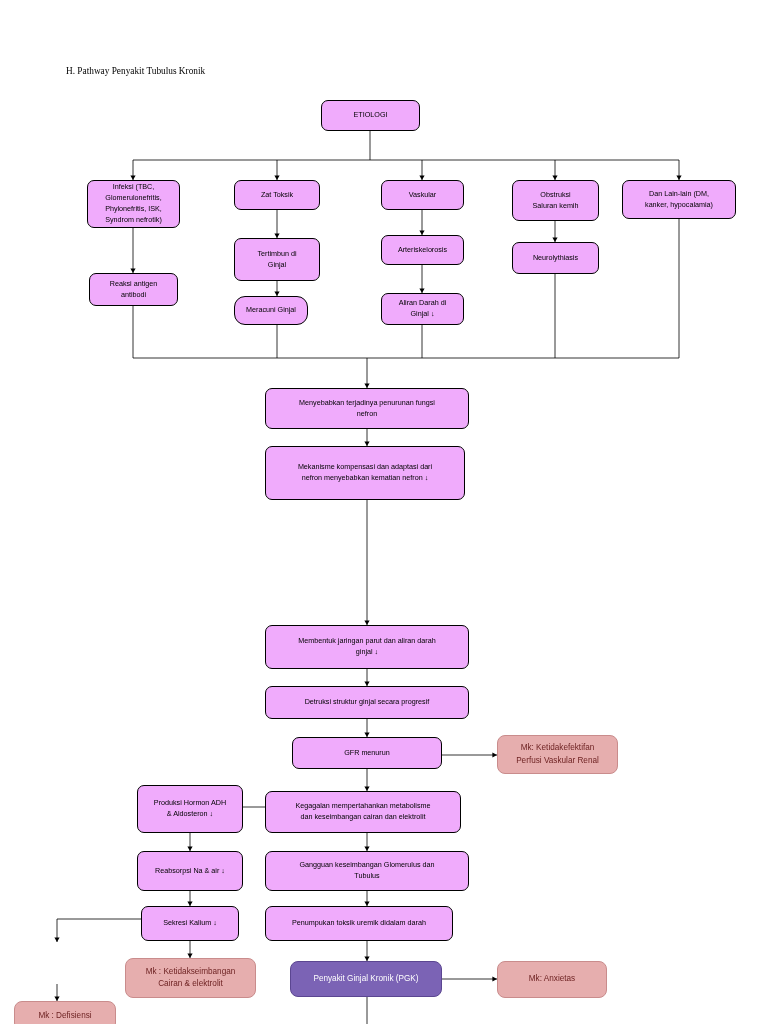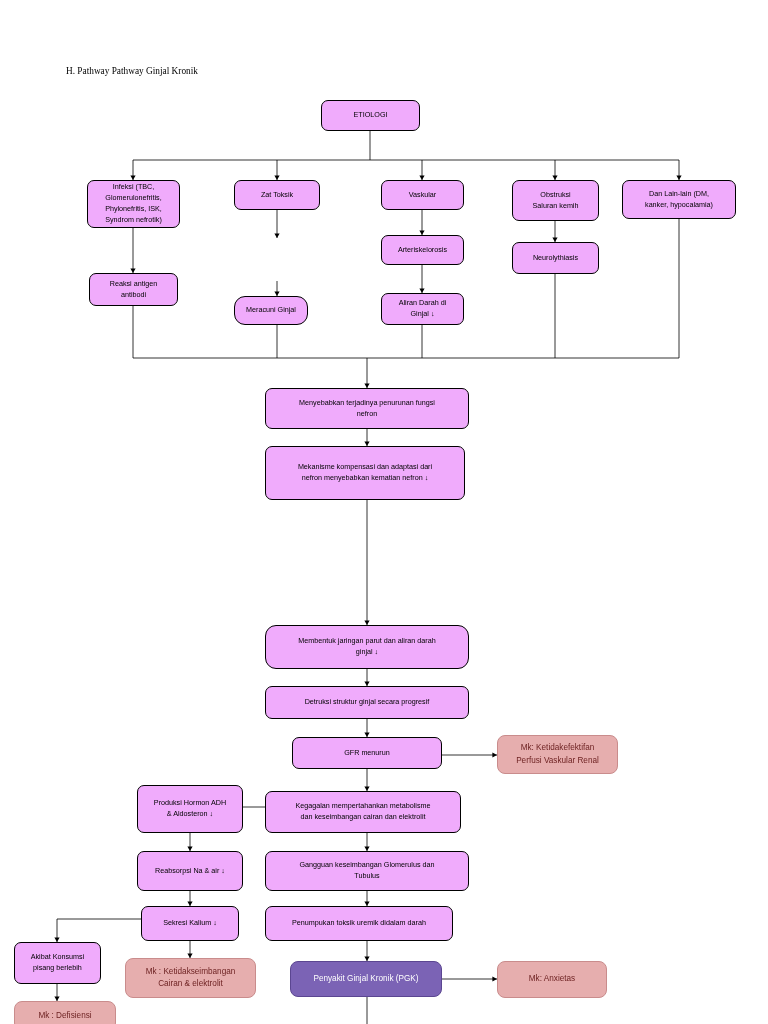--- a/index.html
+++ b/index.html
@@ -31,21 +31,21 @@
     position:absolute;left:66px;top:66px;
     font-family:"Liberation Serif", serif;
     font-size:9.3px;color:#000;white-space:nowrap;
   }
 </style>
 </head>
 <body>
 
 <div id="canvas">
 
-  <div id="page-title">H. Pathway Pathway Ginjal Kronik</div>
+  <div id="page-title">H. Pathway Penyakit Tubulus Kronik</div>
 
   <svg class="lines" viewBox="0 0 768 1024">
     <g stroke="#000" stroke-width="0.8" fill="none">
 
       <path d="M370,131 L370,160"></path>
       <path d="M133,160 L679,160"></path>
       <path d="M133,160 L133,180"></path>
       <path d="M277,160 L277,180"></path>
       <path d="M422,160 L422,180"></path>
       <path d="M555,160 L555,180"></path>
@@ -158,20 +158,24 @@
   </div>
   <div class="node" style="left:622px;top:180px;width:114px;height:39px;">
     <span>Dan Lain-lain (DM,
 kanker, hypocalamia)</span>
   </div>
 
   <div class="node" style="left:89px;top:273px;width:89px;height:33px;">
     <span>Reaksi antigen
 antibodi</span>
   </div>
+  <div class="node" style="left:234px;top:238px;width:86px;height:43px;">
+    <span>Tertimbun di
+Ginjal</span>
+  </div>
   <div class="node" style="left:381px;top:235px;width:83px;height:30px;">
     <span>Arteriskelorosis</span>
   </div>
   <div class="node" style="left:512px;top:242px;width:87px;height:32px;">
     <span>Neurolythiasis</span>
   </div>
 
   <div class="node" style="left:234px;top:296px;width:74px;height:29px;border-radius:11px;">
     <span>Meracuni Ginjal</span>
   </div>
@@ -181,21 +185,21 @@
   </div>
 
   <div class="node" style="left:265px;top:388px;width:204px;height:41px;">
     <span>Menyebabkan terjadinya penurunan fungsi
 nefron</span>
   </div>
   <div class="node" style="left:265px;top:446px;width:200px;height:54px;">
     <span>Mekanisme kompensasi dan adaptasi dari
 nefron menyebabkan kematian nefron ↓</span>
   </div>
-  <div class="node" style="left:265px;top:625px;width:204px;height:44px;border-radius:11px;">
+  <div class="node" style="left:265px;top:625px;width:204px;height:44px;">
     <span>Membentuk jaringan parut dan aliran darah
 ginjal ↓</span>
   </div>
   <div class="node" style="left:265px;top:686px;width:204px;height:33px;">
     <span>Detruksi struktur ginjal secara progresif</span>
   </div>
   <div class="node" style="left:292px;top:737px;width:150px;height:32px;">
     <span>GFR menurun</span>
   </div>
   <div class="node pink" style="left:497px;top:735px;width:121px;height:39px;">
@@ -216,24 +220,20 @@
   <div class="node" style="left:265px;top:851px;width:204px;height:40px;">
     <span>Gangguan keseimbangan Glomerulus dan
 Tubulus</span>
   </div>
   <div class="node" style="left:141px;top:906px;width:98px;height:35px;">
     <span>Sekresi Kalium ↓</span>
   </div>
   <div class="node" style="left:265px;top:906px;width:188px;height:35px;">
     <span>Penumpukan toksik uremik didalam darah</span>
   </div>
-  <div class="node" style="left:14px;top:942px;width:87px;height:42px;">
-    <span>Akibat Konsumsi
-pisang berlebih</span>
-  </div>
   <div class="node pink" style="left:125px;top:958px;width:131px;height:40px;">
     <span>Mk : Ketidakseimbangan
 Cairan &amp; elektrolit</span>
   </div>
   <div class="node purple" style="left:290px;top:961px;width:152px;height:36px;">
     <span>Penyakit Ginjal Kronik (PGK)</span>
   </div>
   <div class="node pink" style="left:497px;top:961px;width:110px;height:37px;">
     <span>Mk: Anxietas</span>
   </div>

